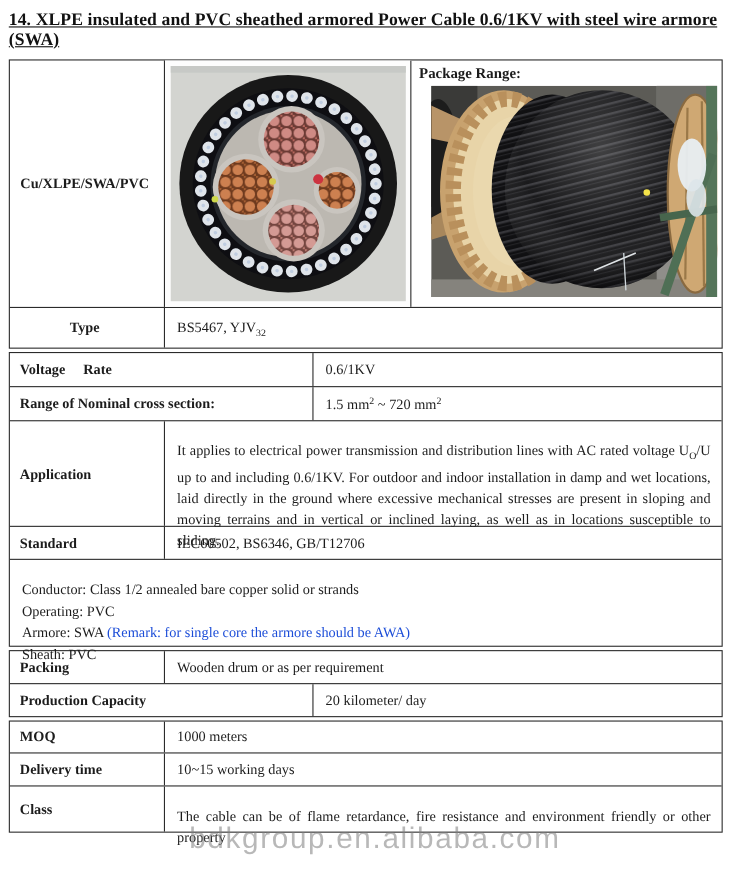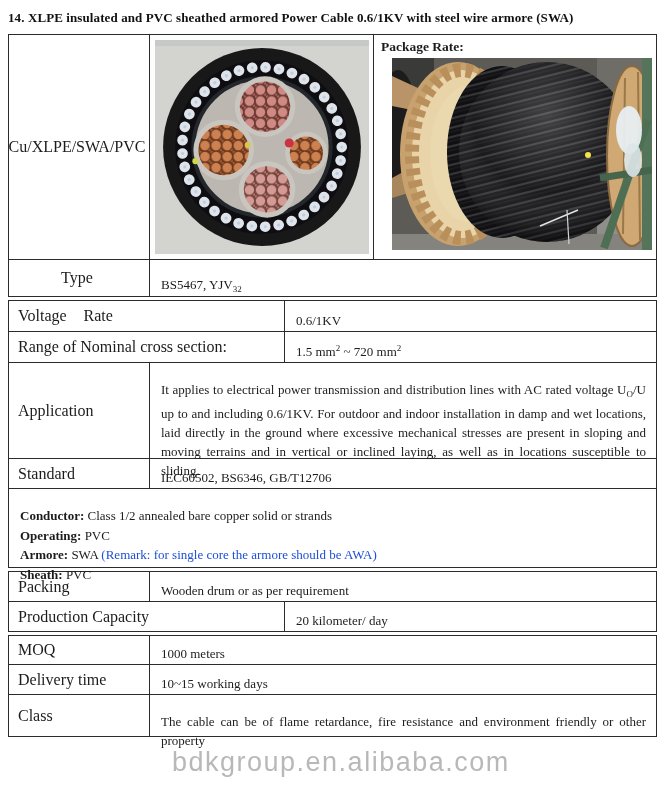--- a/index.html
+++ b/index.html
@@ -5,49 +5,49 @@
   * { margin:0; padding:0; box-sizing:border-box; }
   html,body { background:#ffffff; }
   body {
     width:665px; height:800px; overflow:hidden;
     font-family:"Liberation Serif", serif;
     color:#1c1c1c;
     position:relative;
   }
   .page { position:relative; width:665px; height:800px; padding:8px 0 0 8px; }
   .doc-title {
-    font-size:13px; font-weight:bold; letter-spacing:.1px;
-    padding:2px 0 8px 0; color:#111;
+    font-size:16px; font-weight:bold; letter-spacing:.1px;
+    padding:2px 0 8px 0; color:#111;text-decoration:underline;
   }
   .sec {
     width:649px; border:1px solid #2b2b2b; margin-bottom:3px; background:#fff;
   }
   .row { display:flex; align-items:stretch; border-top:1px solid #2b2b2b; }
   .sec .row:first-child { border-top:none; }
   .lbl {
-    font-weight:normal; font-size:16px;
+    font-weight:bold; font-size:13px;
     border-right:1px solid #2b2b2b;
     display:flex; align-items:center;
     padding:2px 6px 2px 9px;
     flex:0 0 auto;
   }
   .lbl.n { width:141px; }
   .lbl.w { width:276px; }
   .lbl.center { justify-content:center; text-align:center; padding-left:2px; }
   .gap-words { word-spacing:13px; }
   .val {
     flex:1 1 auto; font-size:13px;
-    display:flex; align-items:flex-end;
+    display:flex; align-items:center;
     padding:2px 10px 2px 11px;
     min-width:0;
   }
   .val.blocky { display:block;margin-top:12px; }
   .just { text-align:justify; line-height:19px; padding-top:5px; padding-bottom:4px; }
   .cons { line-height:19.5px; padding-top:5px; padding-bottom:5px; }
-  .cons b { font-weight:bold; }
+  .cons b { font-weight:normal; }
   sub { font-size:9px; vertical-align:-3px; }
   sup { font-size:9px; vertical-align:5px; }
   .mono {
     font-family:"DejaVu Sans Mono","DejaVu Sans", monospace;
     font-size:12px; letter-spacing:.8px;
   }
   .remark-blue { color:#1d4ed8; }
   
   .cell-photo {
     width:224px; flex:0 0 224px;
@@ -119,21 +119,21 @@
 
           <circle cx="150" cy="112" r="21" fill="#c9c5bf"></circle>
           <circle cx="150" cy="112" r="16.5" fill="url(#copperStrands)"></circle>
 
           <circle cx="133" cy="102" r="4.5" fill="#cc3340"></circle>
           <circle cx="92" cy="104" r="3" fill="#d6c94e"></circle>
           <circle cx="40" cy="120" r="3" fill="#cfd84a"></circle>
         </svg>
       </div>
       <div class="cell-package">
-        <div class="pkg-label">Package Rate:</div>
+        <div class="pkg-label">Package Range:</div>
 
         <svg class="photo-frame" style="margin-left:12px" width="260" height="192" viewBox="0 0 260 192" aria-hidden="true">
           <defs>
             <pattern id="coil" width="9" height="9" patternUnits="userSpaceOnUse" patternTransform="rotate(76)">
               <rect width="9" height="9" fill="#101012"></rect>
               <rect x="0" width="2.2" height="9" fill="#36363a"></rect>
               <rect x="4.5" width="1" height="9" fill="#232326"></rect>
             </pattern>
             <radialGradient id="shine" cx="50%" cy="30%" r="70%">
               <stop offset="0%" stop-color="#ffffff" stop-opacity="0.20"></stop>

